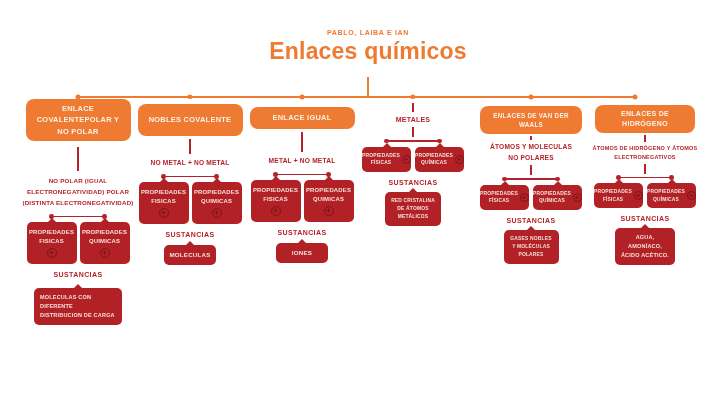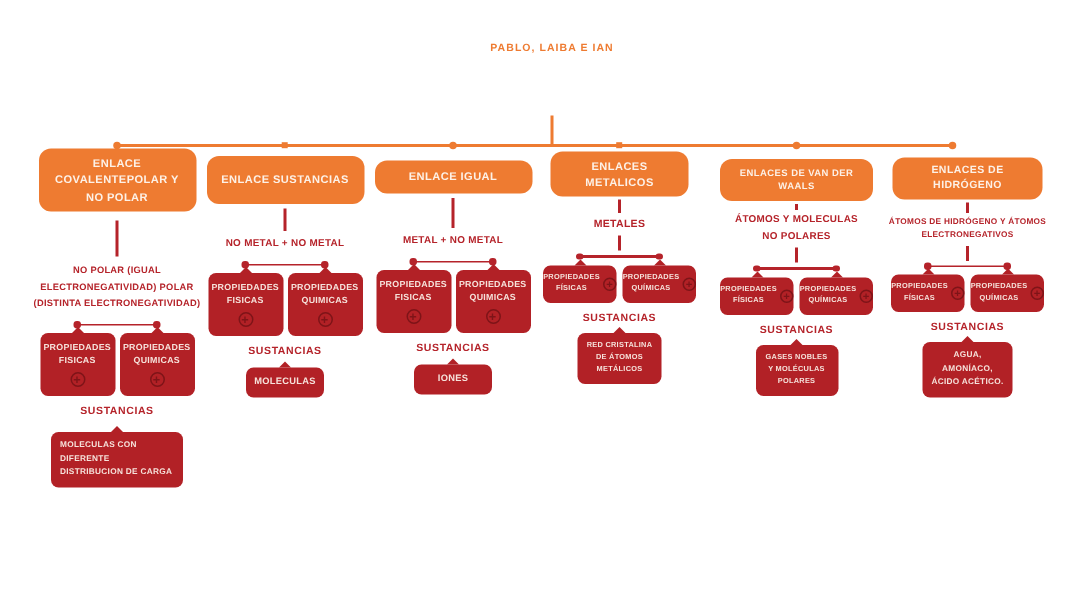--- a/index.html
+++ b/index.html
@@ -98,20 +98,21 @@
   #branches .branch:nth-child(6) .s2{height:10px;margin:2px 0 3px;}
   #branches .branch:nth-child(6) .sbox{width:60px;font-size:5.5px;margin-top:6px;}
 </style>
 </head>
 <body>
 
 <div class="canvas">
 
   <div class="header">
     <div class="authors">PABLO, LAIBA E IAN</div>
+    <div class="title">Enlaces químicos</div>
   </div>
 
   <div class="title-stub"></div>
   <div class="mainline"></div>
   <span class="marker dot" style="left:78px"></span>
   <span class="marker square" style="left:190px"></span>
   <span class="marker dot" style="left:302px"></span>
   <span class="marker square" style="left:413px"></span>
   <span class="marker dot" style="left:531px"></span>
   <span class="marker dot" style="left:635px"></span>
@@ -139,21 +140,21 @@
       </div>
     </div>
     <div class="slabel">SUSTANCIAS</div>
     <div class="sbox">
       <span class="sbtext">MOLECULAS CON DIFERENTE DISTRIBUCION DE CARGA</span>
     </div>
   </div>
 
   <div class="branch">
     <div class="obox">
-      <span>ENLACE SUSTANCIAS</span>
+      <span>NOBLES COVALENTE</span>
     </div>
     <div class="stub s1"></div>
     <div class="subtitle">NO METAL + NO METAL</div>
 
     <div class="hconn">
       <span class="enddot l"></span>
       <span class="enddot r"></span>
     </div>
     <div class="props">
       <div class="pbox">
@@ -192,23 +193,20 @@
         <span class="plus">+</span>
       </div>
     </div>
     <div class="slabel">SUSTANCIAS</div>
     <div class="sbox">
       <span class="sbtext">IONES</span>
     </div>
   </div>
 
   <div class="branch">
-    <div class="obox">
-      <span>ENLACES METALICOS</span>
-    </div>
     <div class="stub s1"></div>
     <div class="subtitle">METALES</div>
     <div class="stub s2"></div>
     <div class="hconn">
       <span class="enddot l"></span>
       <span class="enddot r"></span>
     </div>
     <div class="props">
       <div class="pbox">
         <span class="ptext">PROPIEDADES FÍSICAS</span>

